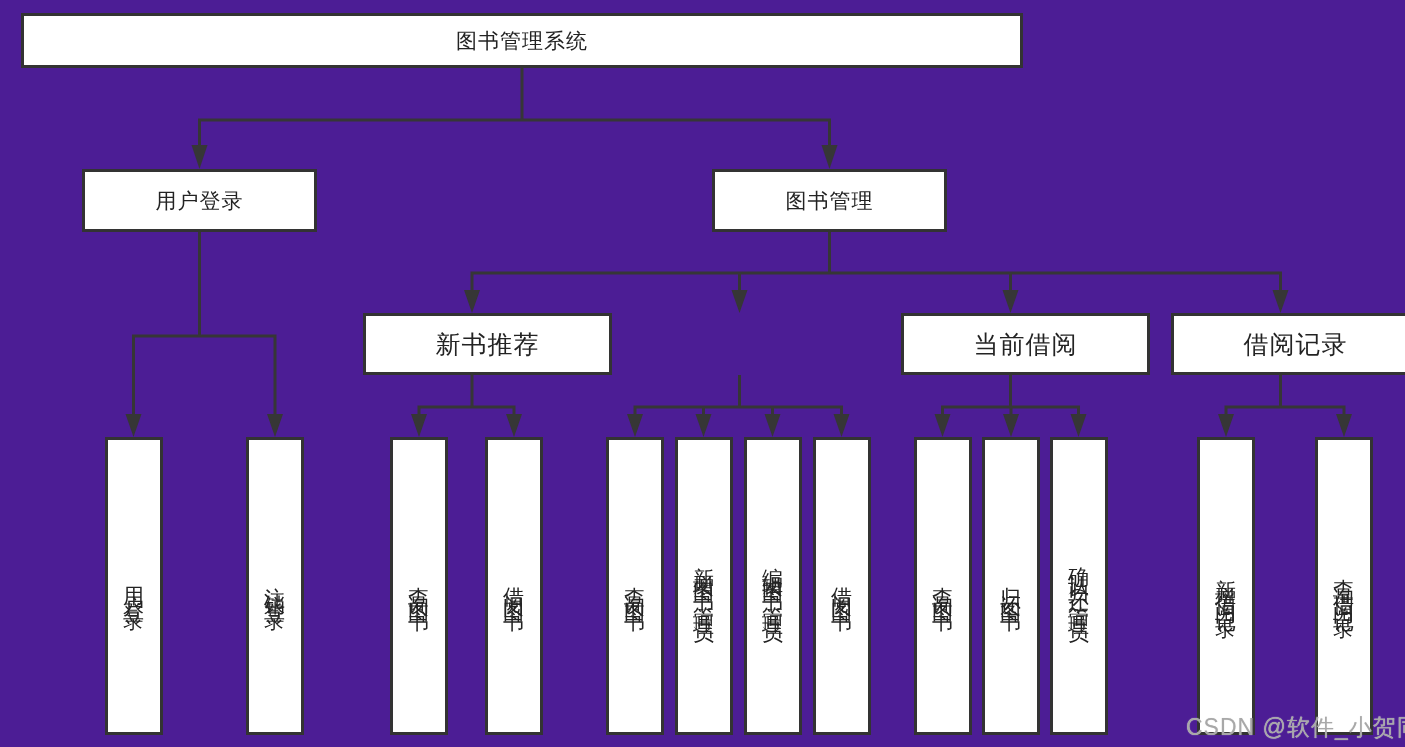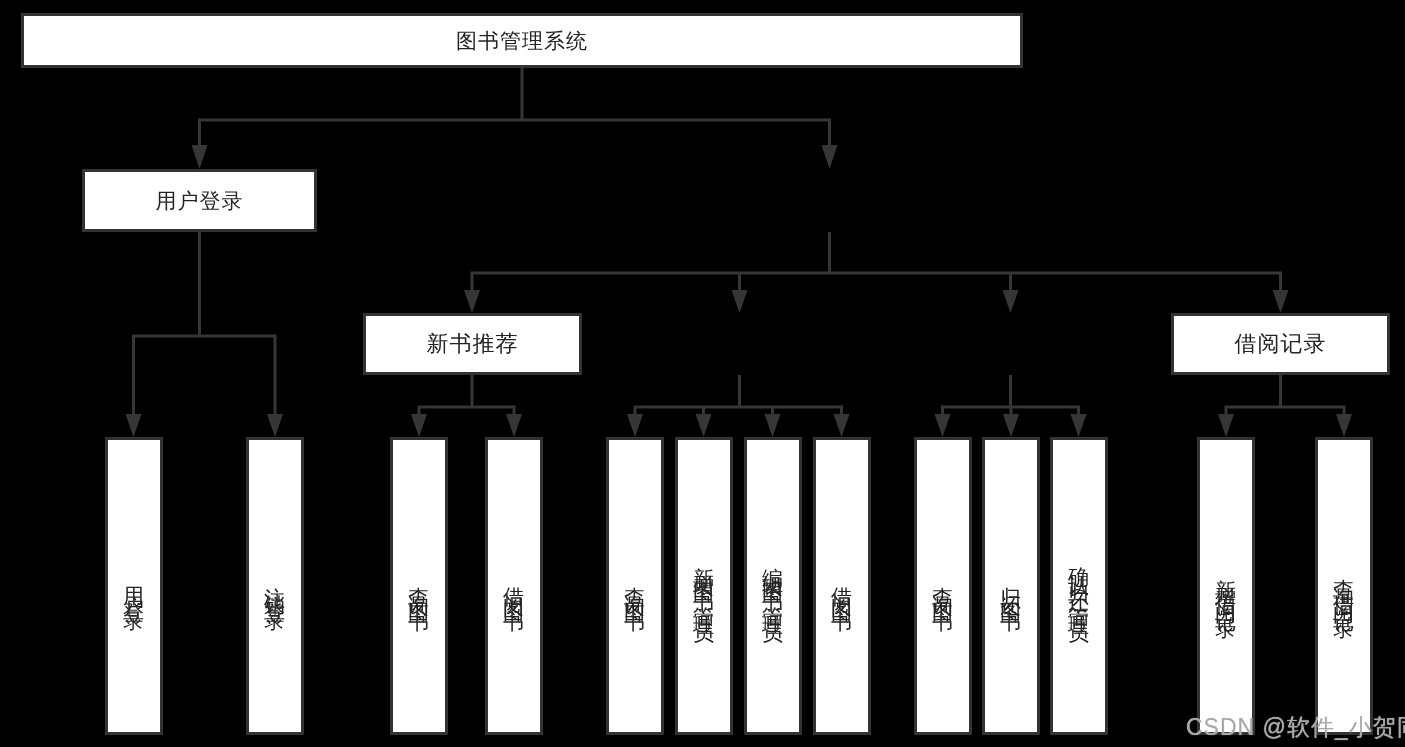--- a/index.html
+++ b/index.html
@@ -5,21 +5,21 @@
   html, body {
     margin: 0;
     padding: 0;
     background: #ffffff;
     font-family: "Liberation Sans", sans-serif;
   }
   .canvas {
     position: relative;
     width: 1405px;
     height: 747px;
-    background: #000000;
+    background: #4c1d95;
     overflow: hidden;
   }
   .connectors {
     position: absolute;
     left: 0;
     top: 0;
     z-index: 1;
   }
   .node {
     position: absolute;
@@ -45,21 +45,21 @@
   .node-v .vtext {
     writing-mode: vertical-rl;
     text-orientation: mixed;
     font-size: 21px;
     line-height: 1;
     letter-spacing: 8px;
     white-space: nowrap;
   }
   .root-box    { left: 21px;  top: 13px;  width: 1002px; height: 55px; }
   .l2-box      { top: 169px; width: 235px; height: 63px; }
-  .l3-box      { top: 313px; width: 219px; height: 62px; font-size: 22px; }
+  .l3-box      { top: 313px; width: 249px; height: 62px; font-size: 25px; }
   .watermark {
     position: absolute;
     left: 1186px;
     top: 712px;
     font-size: 23px;
     color: #a8a8a8;
     letter-spacing: 1px;
     white-space: nowrap;
     z-index: 3;
     text-shadow: 0 0 1px #d8d8d8;
@@ -110,23 +110,29 @@
     </g>
   </svg>
 
   <div class="node node-h root-box">
     <span>图书管理系统</span>
   </div>
 
   <div class="node node-h l2-box" style="left:82px">
     <span>用户登录</span>
   </div>
+  <div class="node node-h l2-box" style="left:712px">
+    <span>图书管理</span>
+  </div>
 
   <div class="node node-h l3-box" style="left:363px">
     <span>新书推荐</span>
+  </div>
+  <div class="node node-h l3-box" style="left:901px">
+    <span>当前借阅</span>
   </div>
   <div class="node node-h l3-box" style="left:1171px">
     <span>借阅记录</span>
   </div>
 
   <div class="node node-v" style="left:105px">
     <span class="vtext">用户登录</span>
   </div>
   <div class="node node-v" style="left:246px">
     <span class="vtext">注销登录</span>

